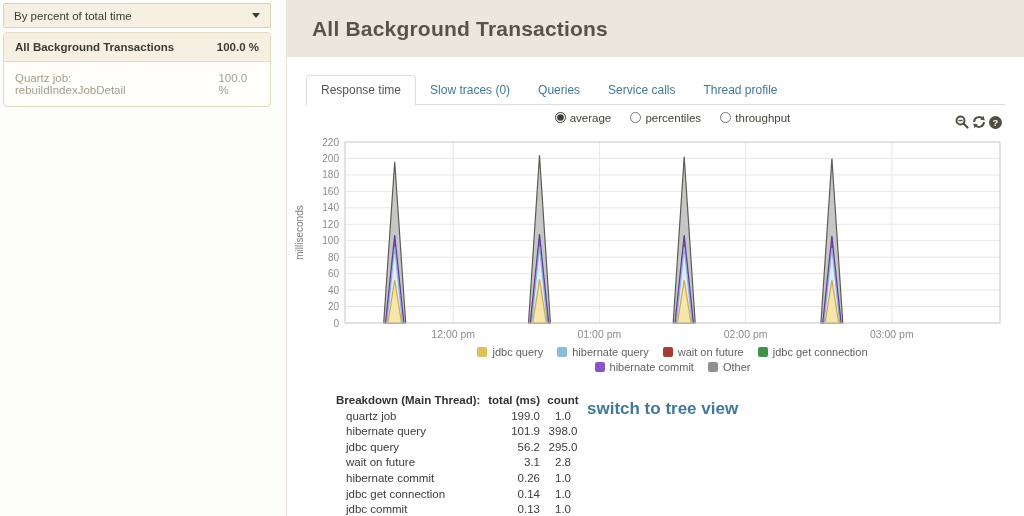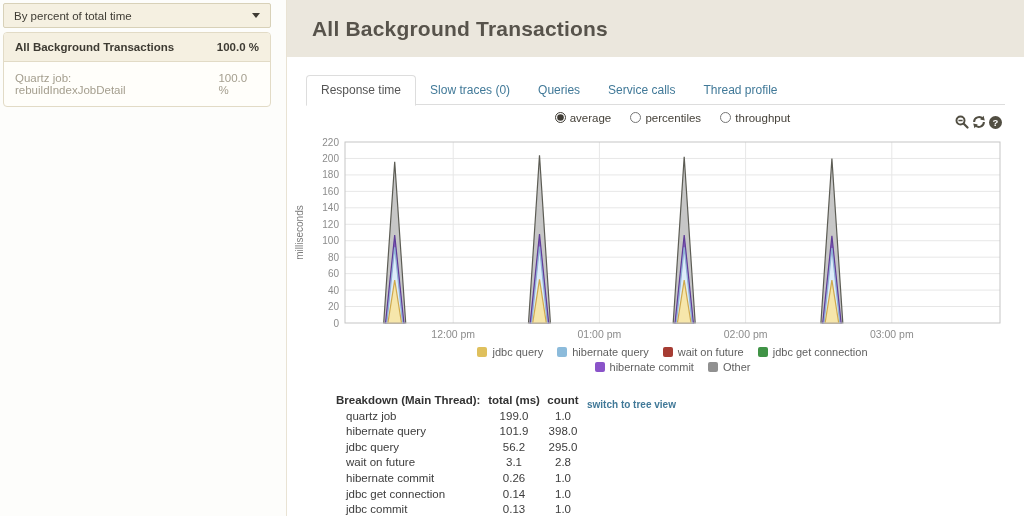--- a/index.html
+++ b/index.html
@@ -54,24 +54,24 @@
   .legend { position:absolute; left:58px; top:346px; width:655px; font-size:11px; color:#5f5f5f; }
   .legend-row { display:flex; justify-content:center; gap:14px; margin-bottom:3px; }
   .legend-item { display:flex; align-items:center; gap:5px; white-space:nowrap; }
   .swatch { width:10px; height:10px; border-radius:2px; display:inline-block; }
 
   .breakdown { position:absolute; left:49px; top:393px; font-size:11.5px; color:#3c3c3c; }
   .b-row { display:flex; line-height:15.6px; }
   .b-head { font-weight:bold; color:#333; }
   .b-name { width:152px; white-space:nowrap; }
   .b-row:not(.b-head) .b-name { padding-left:10px; }
-  .b-total { width:52px; text-align:center; }
+  .b-total { width:52px; text-align:right; }
   .b-count { width:46px; text-align:center; }
 
-  .tree-link { position:absolute; left:300px; top:399px; font-size:10px; font-weight:bold;
+  .tree-link { position:absolute; left:300px; top:399px; font-size:17px; font-weight:bold;
     color:#417998; cursor:pointer; text-decoration:none; }
 </style>
 </head>
 <body>
 
 <div class="app">
 
   <div class="sidebar">
     <div class="filter-dropdown">
       <span>By percent of total time</span>

